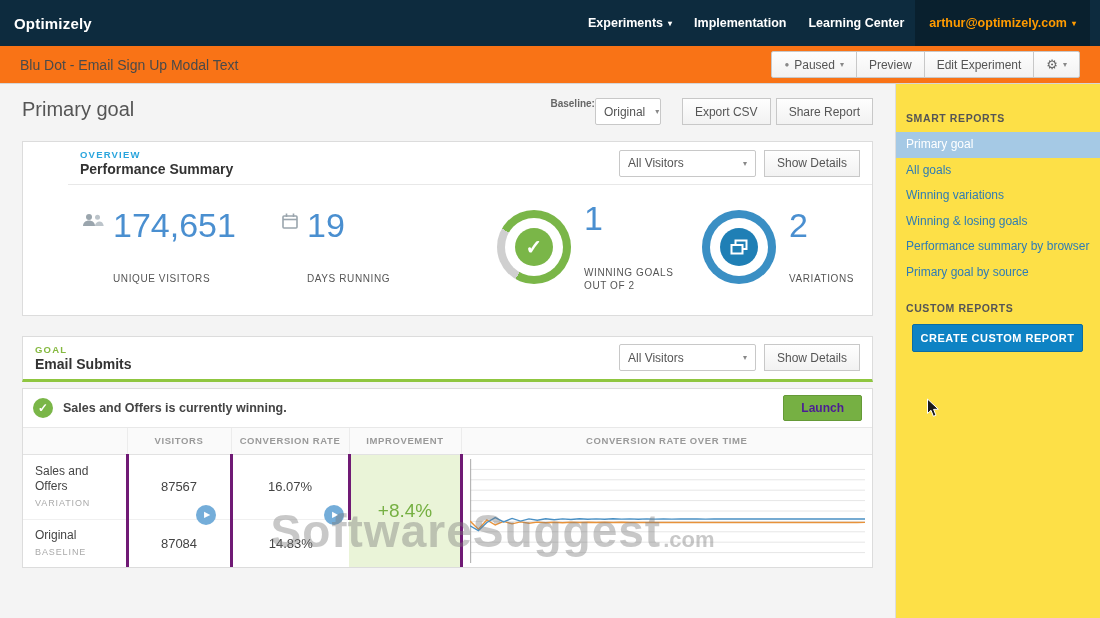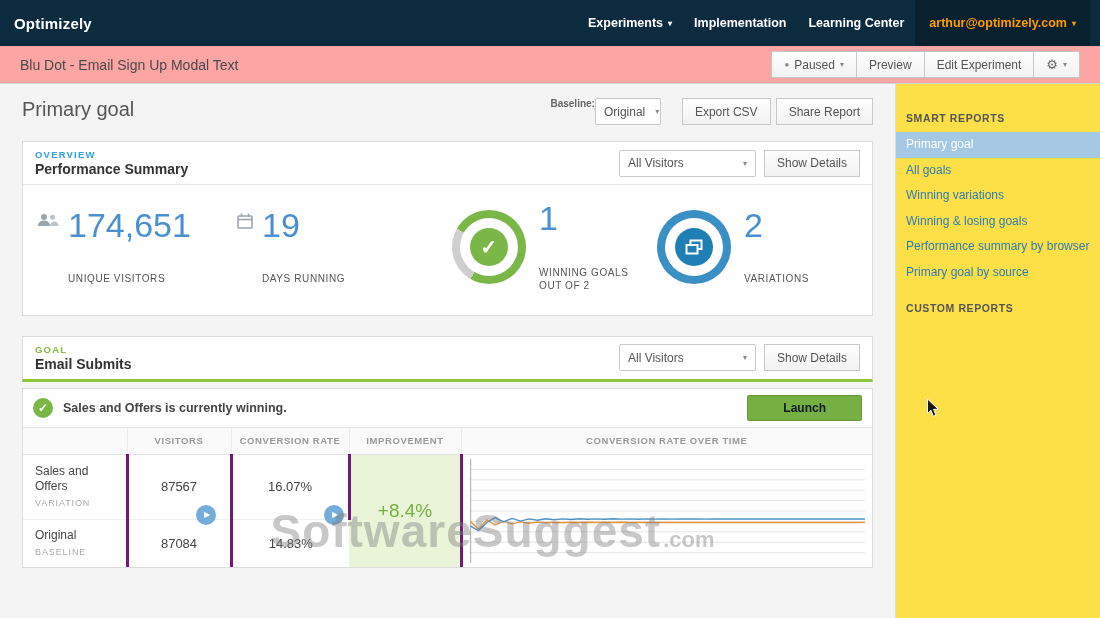--- a/index.html
+++ b/index.html
@@ -10,21 +10,21 @@
     -webkit-font-smoothing:antialiased;
   }
   
   .navbar { height:46px; background:#0d2b3e; display:flex; align-items:center; padding:0 10px 0 14px; }
   .logo { color:#fff; font-size:15px; font-weight:bold; letter-spacing:0.2px; cursor:pointer; }
   .nav-items { margin-left:auto; display:flex; height:100%; }
   .nav-item { display:flex; align-items:center; padding:0 11px; color:#fff; font-size:12.5px; font-weight:bold; text-decoration:none; cursor:pointer; }
   .nav-item .caret { font-size:8px; margin-left:5px; color:inherit; }
   .nav-item.account { color:#ff9b00; background:rgba(0,0,0,0.25); padding:0 14px; }
   
-  .toolbar { height:38px; background:#fca5a5; border-bottom:1px solid #d6d6d6; display:flex; align-items:center; padding:0 20px; }
+  .toolbar { height:38px; background:#f97316; border-bottom:1px solid #d6d6d6; display:flex; align-items:center; padding:0 20px; }
   .exp-title { font-size:14px; color:#4a4a4a; }
   .btn-group { margin-left:auto; display:flex; }
   .btn {
     font-family:inherit; font-size:12px; color:#555; background:linear-gradient(#fefefe,#f2f2f2);
     border:1px solid #c8c8c8; padding:5px 12px; height:27px; cursor:pointer; display:flex; align-items:center; gap:5px;
   }
   .btn-group .btn { margin-left:-1px; border-radius:0; }
   .btn-group .btn:first-child { border-radius:2px 0 0 2px; }
   .btn-group .btn:last-child { border-radius:0 2px 2px 0; }
   .status-dot { font-size:8px; color:#8a8a8a; }
@@ -42,21 +42,21 @@
   .baseline-group { display:flex; flex-direction:row; margin-right:16px; }
   .baseline-label { font-size:10px; font-weight:bold; color:#666; margin-bottom:3px; }
   .select {
     background:#fff; border:1px solid #c8c8c8; border-radius:2px; padding:5px 8px;
     font-size:12px; color:#555; display:flex; align-items:center; justify-content:space-between; gap:10px; cursor:pointer; height:27px;
   }
   .select.small { width:66px; }
   .select.wide { width:137px; }
   
   .card { background:#fff; border:1px solid #dcdcdc; }
-  .overview-card { margin-top:16px; }
+  .overview-card { margin-top:16px;padding-left:45px; }
   .card-head { display:flex; align-items:center; padding:7px 12px; border-bottom:1px solid #e8e8e8; }
   .head-left { display:flex; flex-direction:column; }
   .kicker { font-size:9.5px; font-weight:bold; letter-spacing:1.2px; }
   .kicker.blue { color:#2aa5dd; }
   .kicker.green { color:#85b940; }
   .card-title { font-size:14px; font-weight:bold; color:#333; margin-top:1px; }
   .head-right { margin-left:auto; display:flex; gap:8px; align-items:center; }
   
   .stats { display:flex; padding:16px 14px 22px; }
   .stat { display:flex; align-items:center; }
@@ -71,21 +71,21 @@
   .donut-inner { position:absolute; inset:8px; background:#fff; border-radius:50%; display:flex; align-items:center; justify-content:center; }
   .donut-badge { width:38px; height:38px; border-radius:50%; display:flex; align-items:center; justify-content:center; color:#fff; }
   .donut-badge.green { background:#7ab648; font-size:20px; font-weight:bold; }
   .donut-badge.blue { background:#1f7fb5; }
   
   .goal-head-card { margin-top:20px; border-bottom:3px solid #8fc640; }
   .results-card { margin-top:6px; position:relative; }
   .banner { display:flex; align-items:center; gap:10px; padding:6px 10px; border-bottom:1px solid #e8e8e8; }
   .check-badge { width:20px; height:20px; border-radius:50%; background:#7ab648; color:#fff; font-size:12px; font-weight:bold; display:flex; align-items:center; justify-content:center; flex:none; }
   .banner-text { font-size:12.5px; font-weight:bold; color:#444; }
-  .launch-btn { margin-left:auto; background:#76b043; border:1px solid #659a37; border-radius:2px; color:#0f172a; font-family:inherit; font-size:12px; font-weight:bold; padding:5px 35px; cursor:pointer; }
+  .launch-btn { margin-left:auto; background:#76b043; border:1px solid #659a37; border-radius:2px; color:#4c1d95; font-family:inherit; font-size:12px; font-weight:bold; padding:5px 17px; cursor:pointer; }
   
   .results-table { width:100%; border-collapse:collapse; table-layout:fixed; }
   .results-table th {
     background:#fafafa; font-size:9.5px; font-weight:bold; color:#999; letter-spacing:0.6px;
     padding:7px 6px; border-right:1px solid #ececec; border-bottom:1px solid #e2e2e2; text-align:center; line-height:1.3;
   }
   .results-table th:last-child { border-right:none; }
   .results-table td {
     font-size:13px; color:#444; text-align:center; padding:8px 6px;
     border-right:3px solid #701a75; vertical-align:middle;
@@ -350,18 +350,19 @@
 
   <aside class="sidebar">
     <div class="side-header">SMART REPORTS</div>
     <div class="side-item selected">Primary goal</div>
     <div class="side-item">All goals</div>
     <div class="side-item">Winning variations</div>
     <div class="side-item">Winning &amp; losing goals</div>
     <div class="side-item">Performance summary by browser</div>
     <div class="side-item">Primary goal by source</div>
     <div class="side-header custom">CUSTOM REPORTS</div>
+    <button class="create-btn">CREATE CUSTOM REPORT</button>
   </aside>
 </div>
 
 <svg class="cursor" width="14" height="20" viewBox="0 0 14 20">
   <path d="M1.5 1 L1.5 15.5 L5 12.3 L7.4 18.3 L10 17.2 L7.6 11.4 L12.3 11.2 Z" fill="#1a1a1a" stroke="#fff" stroke-width="1"></path>
 </svg>
 
 </body></html>

